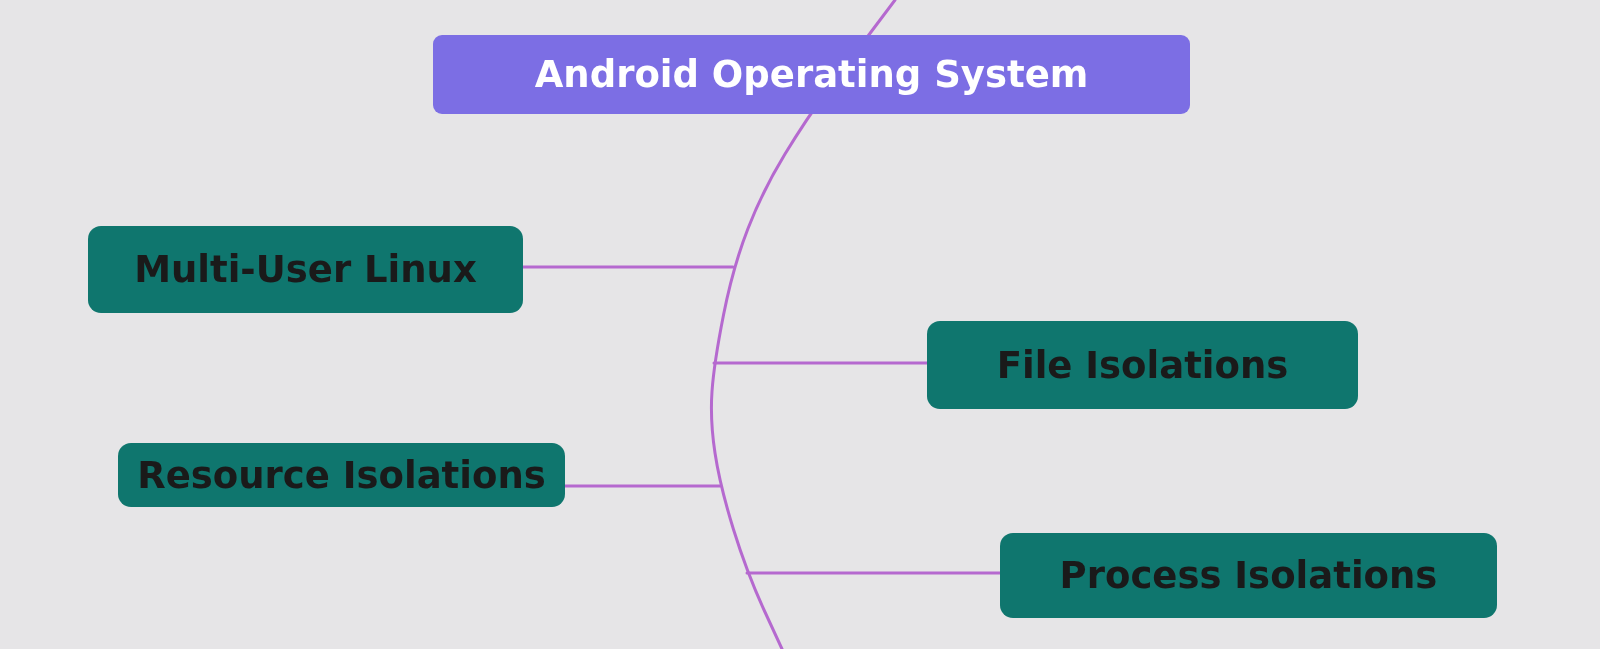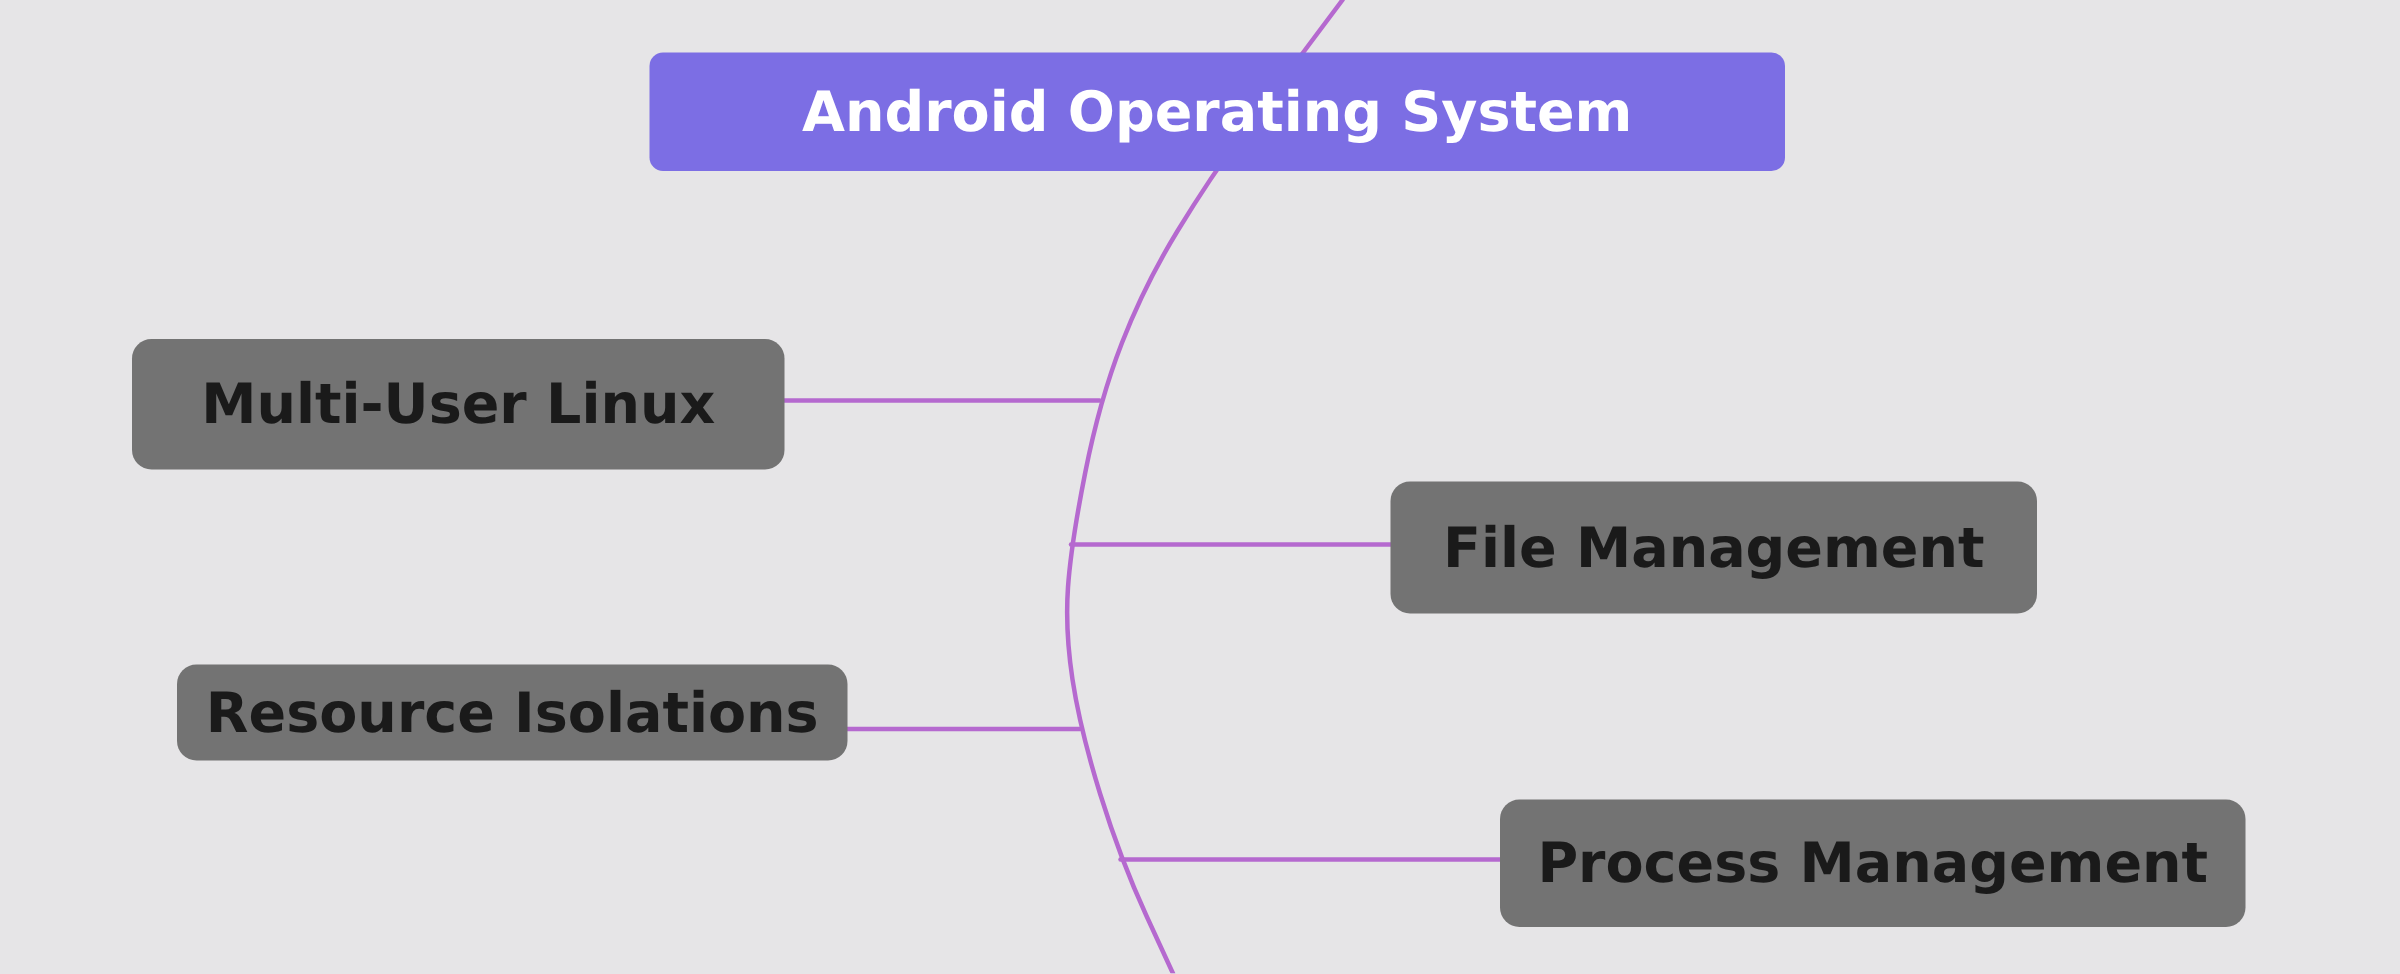--- a/index.html
+++ b/index.html
@@ -46,21 +46,21 @@
     left: 433px;
     top: 35px;
     width: 757px;
     height: 79px;
     background: #7c6ee4;
     color: #ffffff;
     border-radius: 9px;
     text-align: center;
   }
   .node-child {
-    background: #737373;
+    background: #0f766e;
     color: #1a1a1a;
     border-radius: 13px;
   }
   .node-multi-user-linux   { left: 88px;   top: 226px; width: 435px; height: 87px; }
   .node-file-permissions   { left: 927px;  top: 321px; width: 431px; height: 88px; }
   .node-resource-isolations{ left: 118px;  top: 443px; width: 447px; height: 64px; }
   .node-process-management { left: 1000px; top: 533px; width: 497px; height: 85px; }
   .node-label {
     pointer-events: none;
   }
@@ -80,24 +80,24 @@
 
   <div class="node node-root">
     <span class="node-label">Android Operating System</span>
   </div>
 
   <div class="node node-child node-multi-user-linux">
     <span class="node-label">Multi-User Linux</span>
   </div>
 
   <div class="node node-child node-file-permissions">
-    <span class="node-label">File Management</span>
+    <span class="node-label">File Isolations</span>
   </div>
 
   <div class="node node-child node-resource-isolations">
     <span class="node-label">Resource Isolations</span>
   </div>
 
   <div class="node node-child node-process-management">
-    <span class="node-label">Process Management</span>
+    <span class="node-label">Process Isolations</span>
   </div>
 
 </div>
 
 </body></html>

